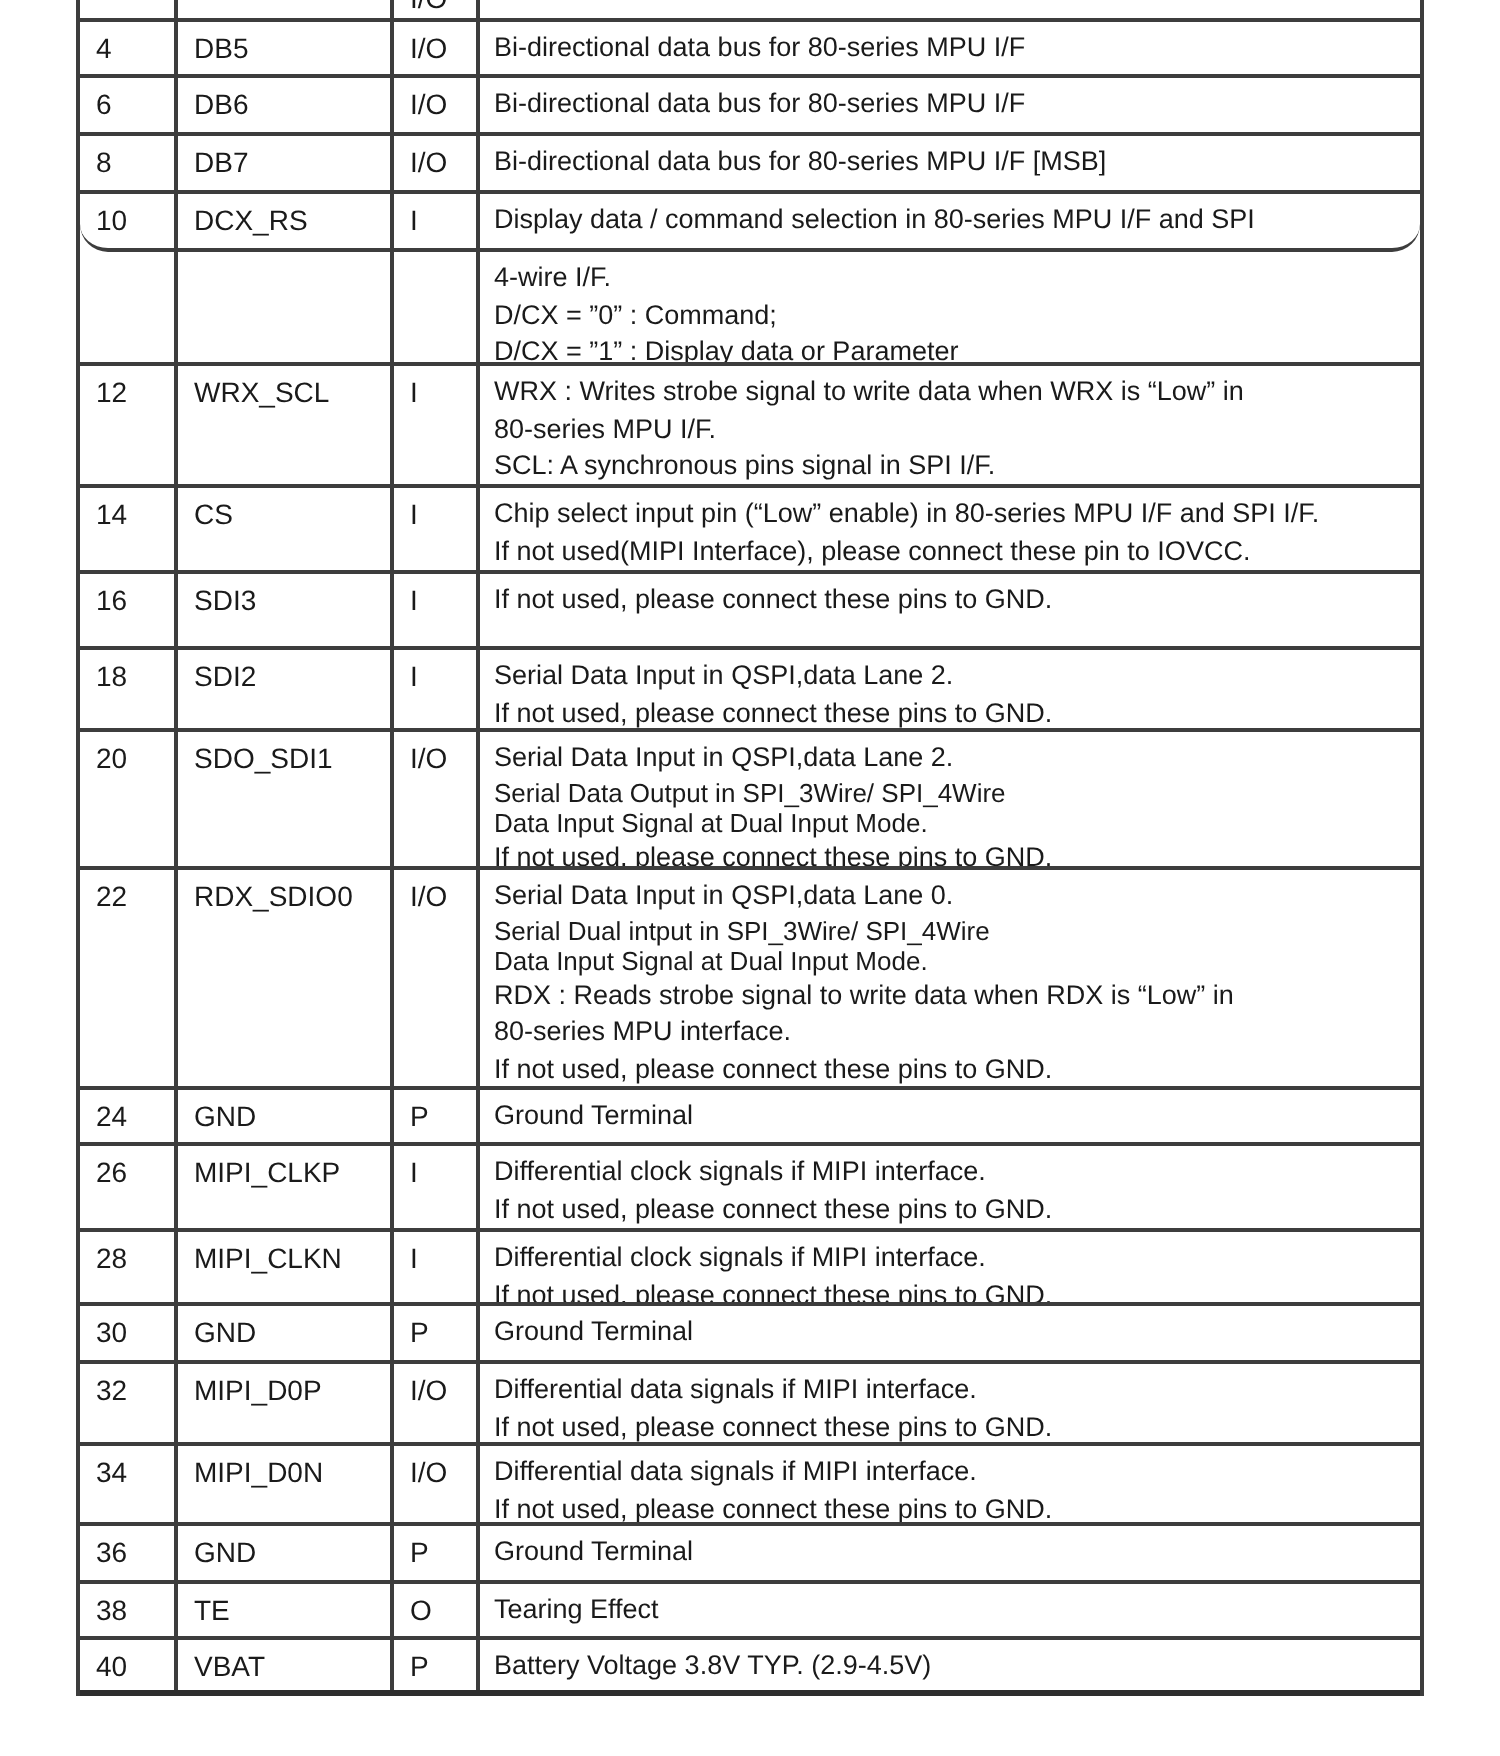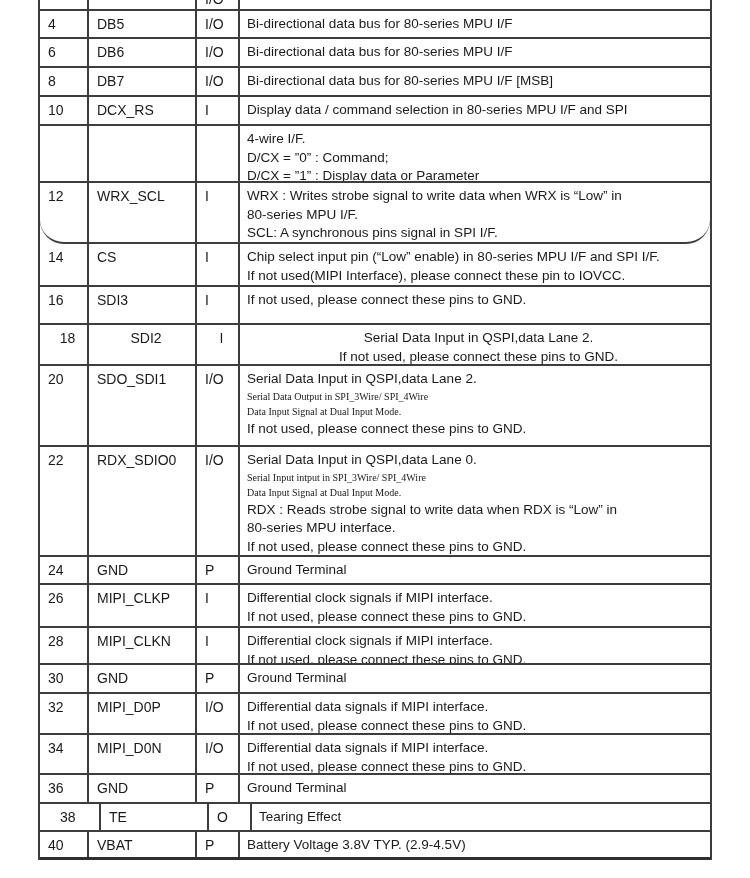--- a/index.html
+++ b/index.html
@@ -17,47 +17,47 @@
     background:#ffffff;
   }
   .row { display:flex; border-bottom:2px solid #3d3d3d; overflow:hidden; }
   .row:last-child { border-bottom-width:3px; border-bottom-color:#2e2e2e; }
   .cell { overflow:hidden; padding-top:4px; }
   .c-pin  { width:49px;  border-right:2px solid #3d3d3d; padding-left:8px; font-size:14px; line-height:18px; }
   .c-name { width:108px; border-right:2px solid #3d3d3d; padding-left:8px; font-size:14px; line-height:18px; }
   .c-io   { width:43px;  border-right:2px solid #3d3d3d; padding-left:8px; font-size:14px; line-height:18px; }
   .c-desc { flex:1; padding-left:7px; display:flex; flex-direction:column; }
   .line { display:block; white-space:nowrap; font-size:13.5px; line-height:18.5px; }
-  .line.small { font-size:10px; line-height:15.5px;font-family:Liberation Serif, serif; }
+  .line.small { font-size:13px; line-height:15.5px; }
 
   
   .partial { height:11px; }
   .partial .cell { padding-top:0; }
   .partial .c-io .clip-bottom { display:block; margin-top:-10px; font-size:14px; line-height:18px; }
 
   
   .pin-table > .row:nth-child(2)  { height:28px; }  
   .pin-table > .row:nth-child(3)  { height:29px; }  
   .pin-table > .row:nth-child(4)  { height:29px; }  
-  .pin-table > .row:nth-child(5)  { height:29px; }  
+  .pin-table > .row:nth-child(5)  { height:29px;border-radius:14px; }  
   .pin-table > .row:nth-child(6)  { height:57px; }  
-  .pin-table > .row:nth-child(7)  { height:61px;border-radius:24px; }  
+  .pin-table > .row:nth-child(7)  { height:61px; }  
   .pin-table > .row:nth-child(8)  { height:43px; }  
   .pin-table > .row:nth-child(9)  { height:38px; }  
-  .pin-table > .row:nth-child(10) { height:41px;text-align:center; }  
-  .pin-table > .row:nth-child(11) { height:81px; }  
+  .pin-table > .row:nth-child(10) { height:41px; }  
+  .pin-table > .row:nth-child(11) { height:69px; }  
   .pin-table > .row:nth-child(12) { height:110px; } 
   .pin-table > .row:nth-child(13) { height:28px; }  
   .pin-table > .row:nth-child(14) { height:43px; }  
   .pin-table > .row:nth-child(15) { height:37px; }  
   .pin-table > .row:nth-child(16) { height:29px; }  
   .pin-table > .row:nth-child(17) { height:41px; }  
   .pin-table > .row:nth-child(18) { height:40px; }  
   .pin-table > .row:nth-child(19) { height:29px; }  
-  .pin-table > .row:nth-child(20) { height:28px;padding-left:12px; }  
+  .pin-table > .row:nth-child(20) { height:28px; }  
   .pin-table > .row:nth-child(21) { height:28px; }  
 </style>
 </head>
 <body>
 
 <div class="pin-table">
   <div class="row partial">
     <div class="cell c-pin"></div>
     <div class="cell c-name"></div>
     <div class="cell c-io">
@@ -153,21 +153,21 @@
         <span class="line small">Data Input Signal at Dual Input Mode.</span>
         <span class="line">If not used, please connect these pins to GND.</span>
       </div>
   </div>
     <div class="row">
     <div class="cell c-pin">22</div>
     <div class="cell c-name">RDX_SDIO0</div>
     <div class="cell c-io">I/O</div>
     <div class="cell c-desc">
         <span class="line">Serial Data Input in QSPI,data Lane 0.</span>
-        <span class="line small">Serial Input intput in SPI_3Wire/ SPI_4Wire</span>
+        <span class="line small">Serial Dual intput in SPI_3Wire/ SPI_4Wire</span>
         <span class="line small">Data Input Signal at Dual Input Mode.</span>
         <span class="line">RDX : Reads strobe signal to write data when RDX is “Low” in</span>
         <span class="line">80-series MPU interface.</span>
         <span class="line">If not used, please connect these pins to GND.</span>
       </div>
   </div>
     <div class="row">
     <div class="cell c-pin">24</div>
     <div class="cell c-name">GND</div>
     <div class="cell c-io">P</div>

